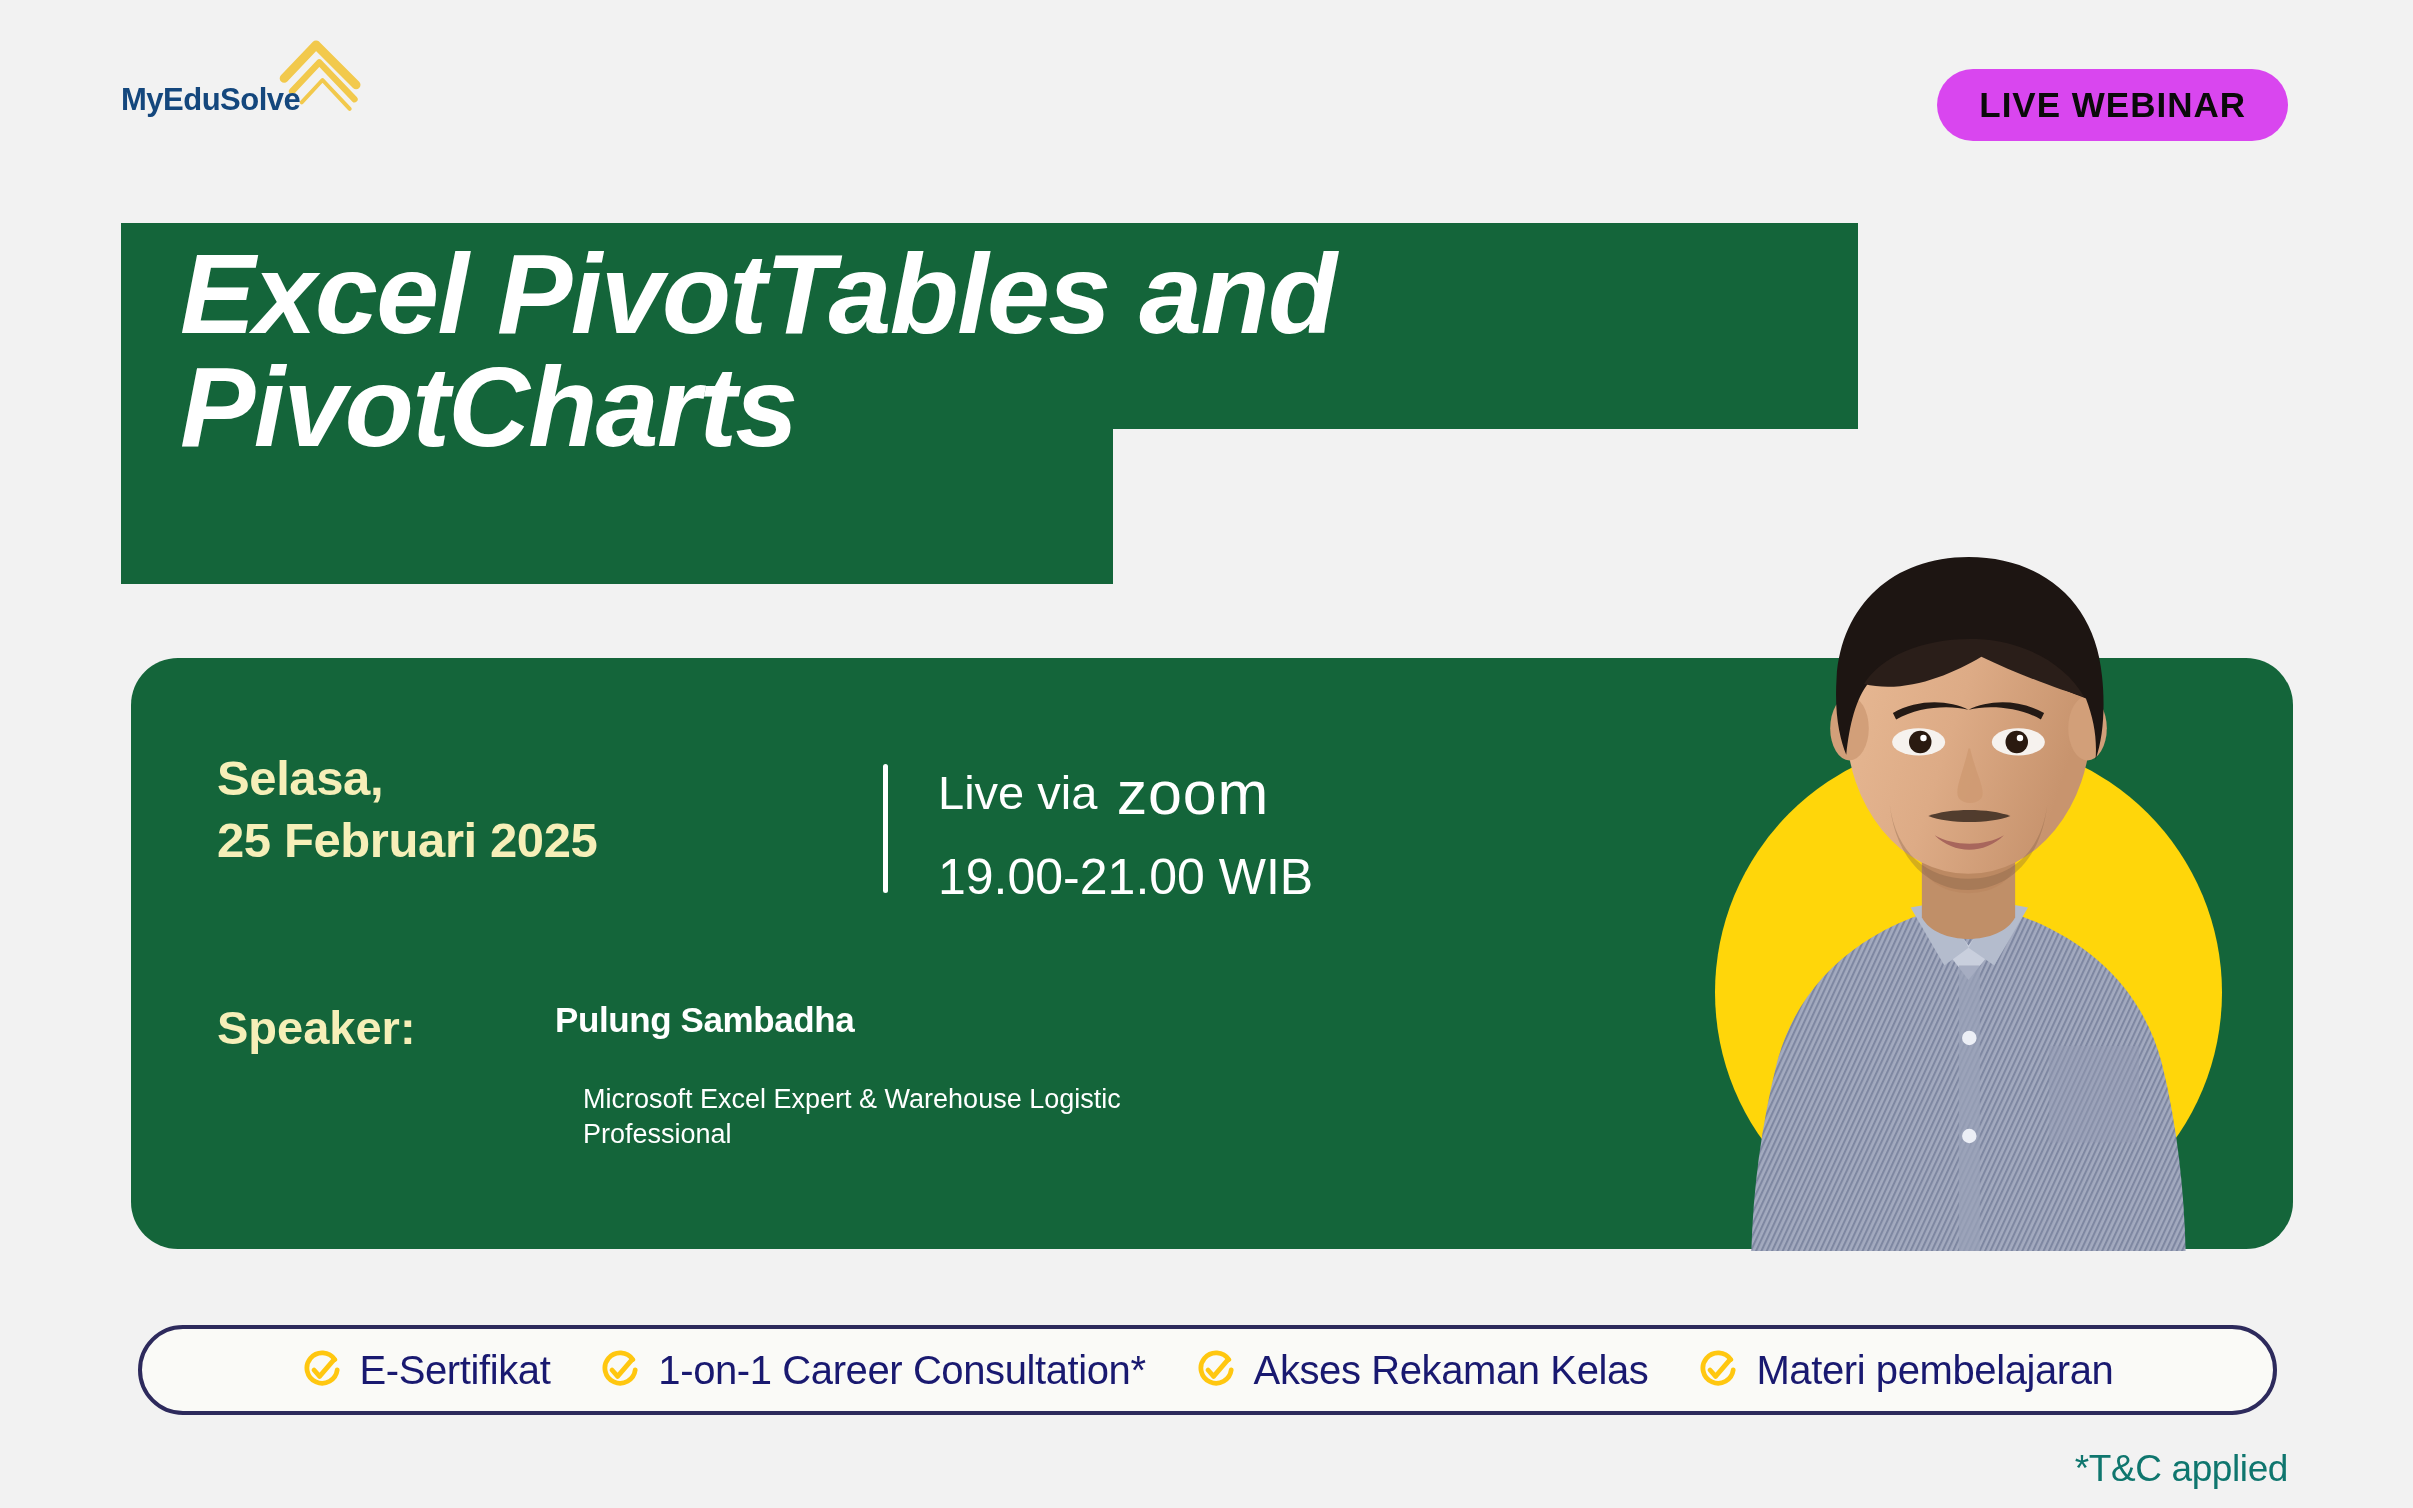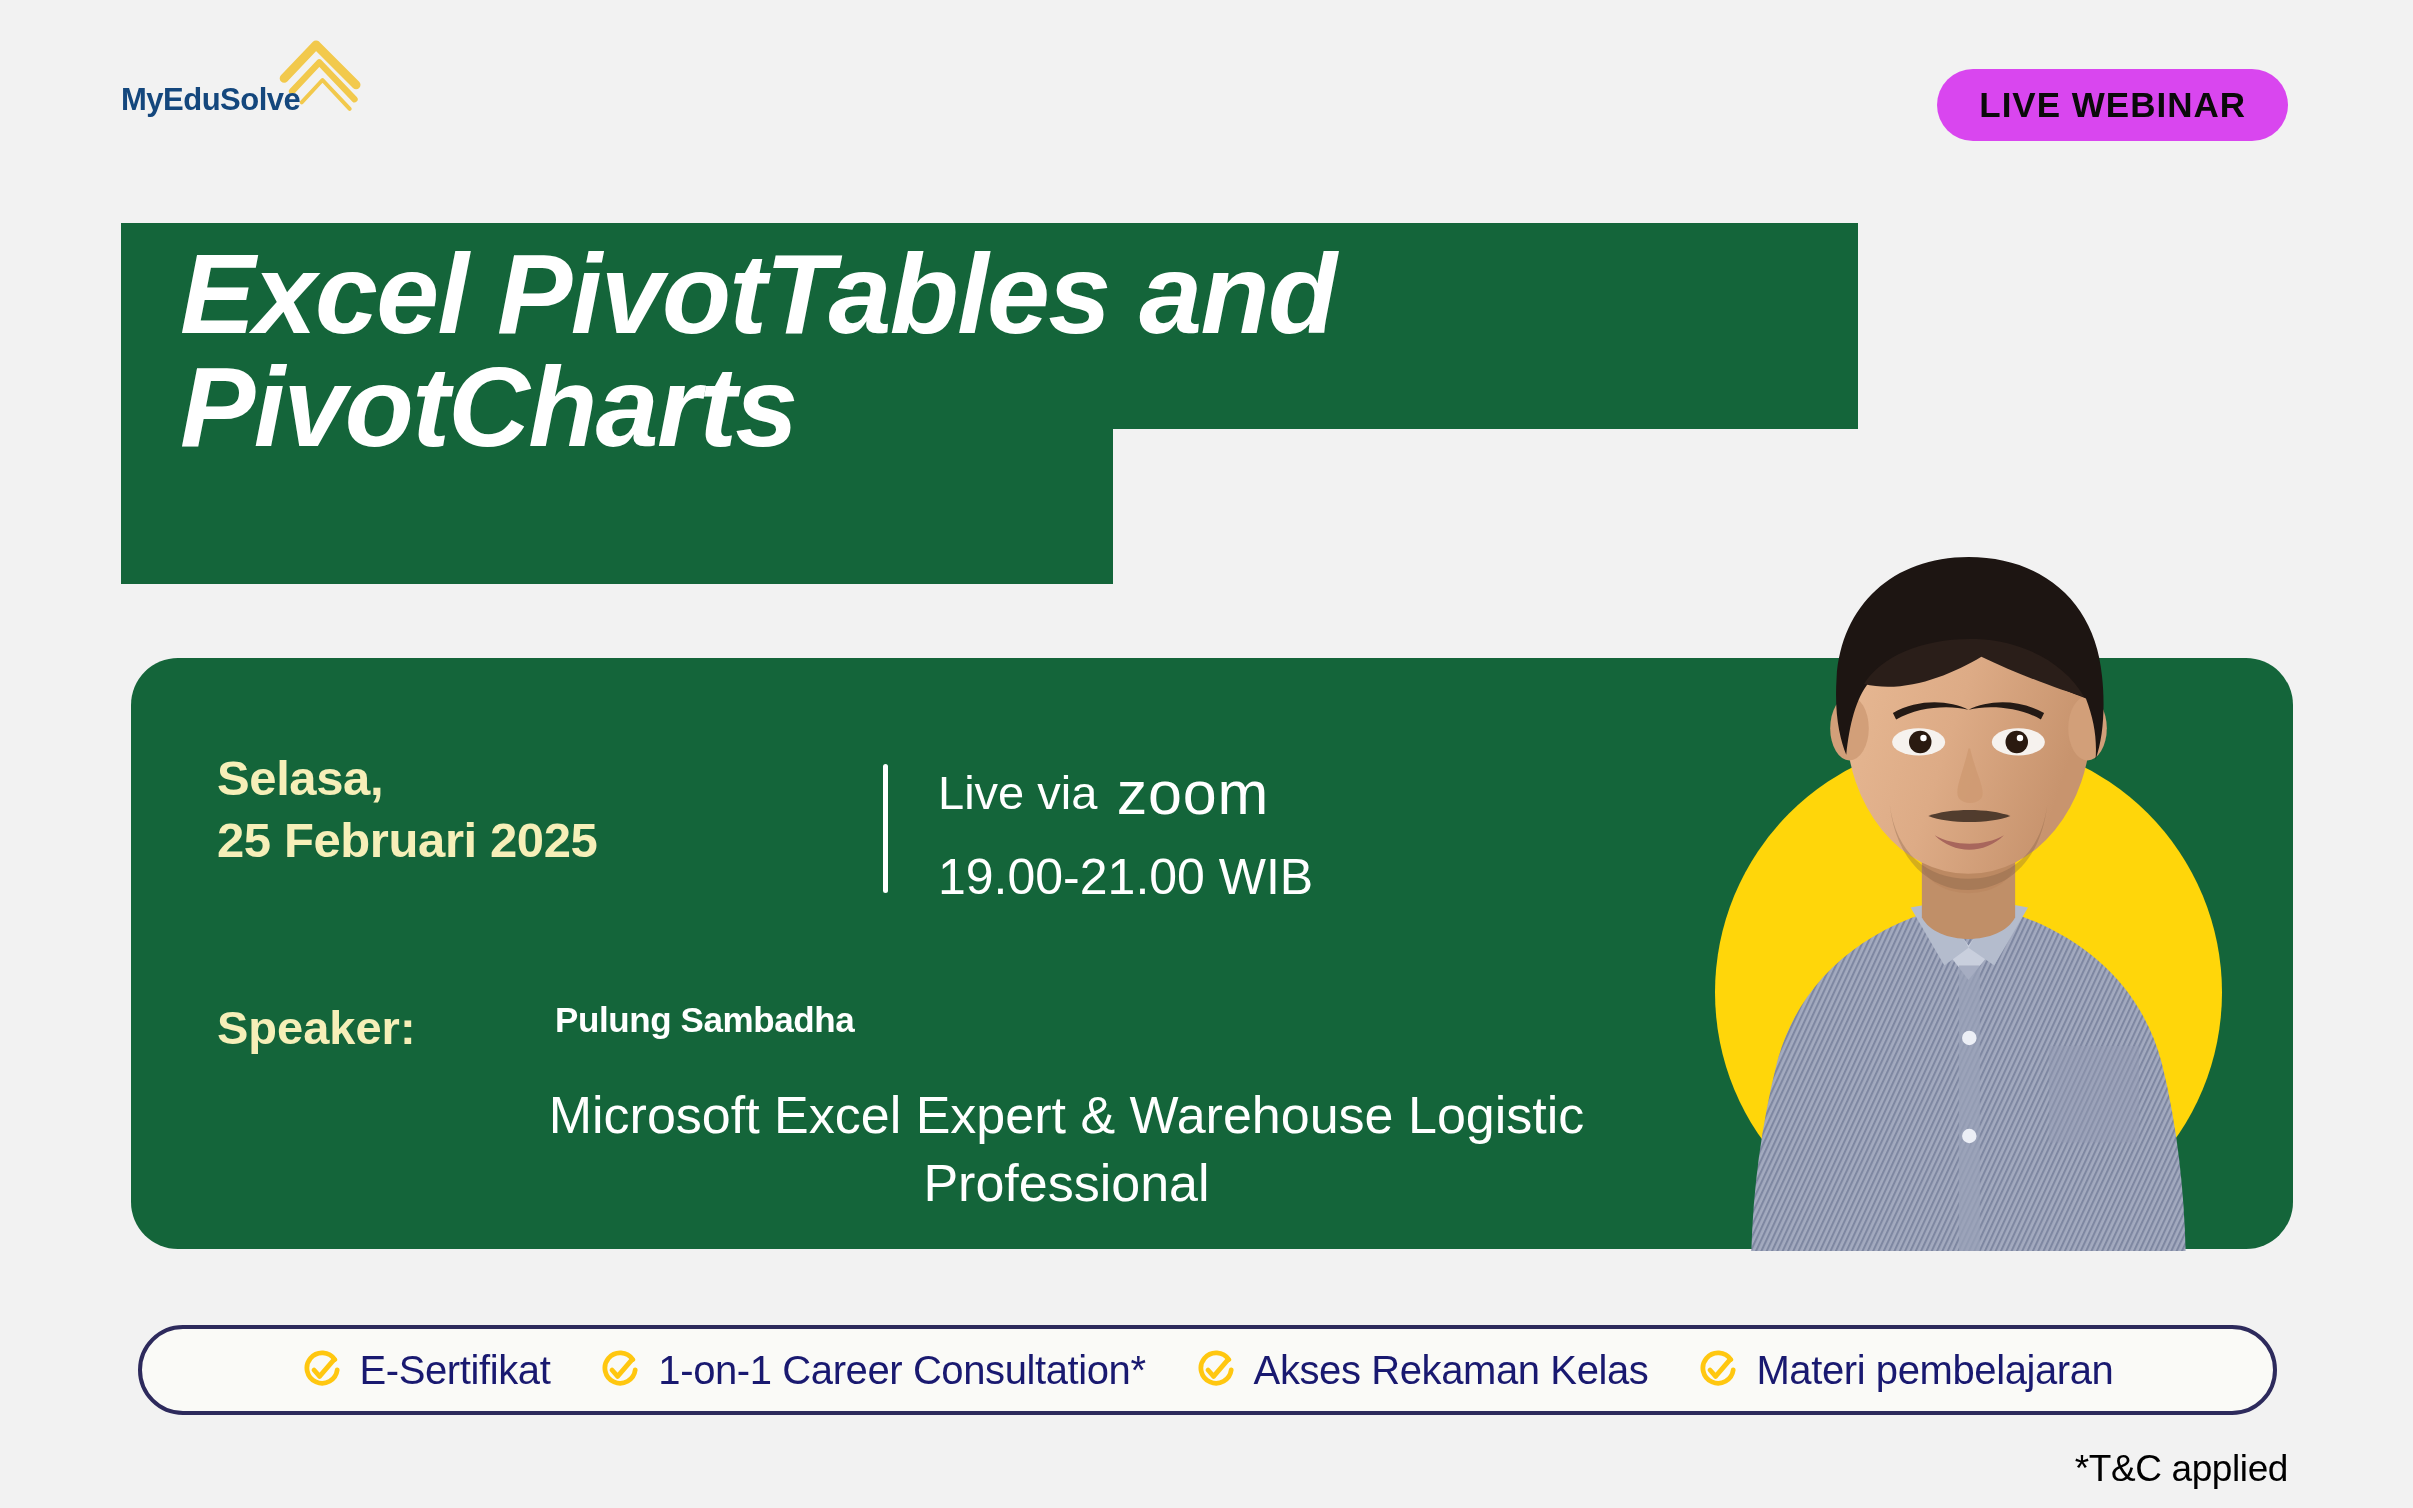--- a/index.html
+++ b/index.html
@@ -167,28 +167,27 @@
     left: 555px;
     top: 1000px;
     color: #ffffff;
     font-size: 35px;
     font-weight: bold;
     letter-spacing: -0.4px;
     white-space: nowrap;
   }
   .speaker-title {
     position: absolute;
-    left: 544px;
+    left: 583px;
     top: 1082px;
     width: 1045px;
     color: #ffffff;
-    font-size: 52px;
+    font-size: 27px;
     line-height: 1.3;
     white-space: pre-line;
-    text-align: center;
   }
 
   
   .photo-area {
     position: absolute;
     left: 1703px;
     top: 483px;
     width: 531px;
     height: 768px;
   }
@@ -248,21 +247,21 @@
     width: 40px;
     height: 40px;
     flex: none;
     display: block;
   }
 
   .tc-note {
     position: absolute;
     right: 125px;
     top: 1448px;
-    color: #000000;
+    color: #0f766e;
     font-size: 37px;
     letter-spacing: -0.4px;
     white-space: nowrap;
   }
 </style>
 </head>
 <body>
 
 <div class="poster">
 

